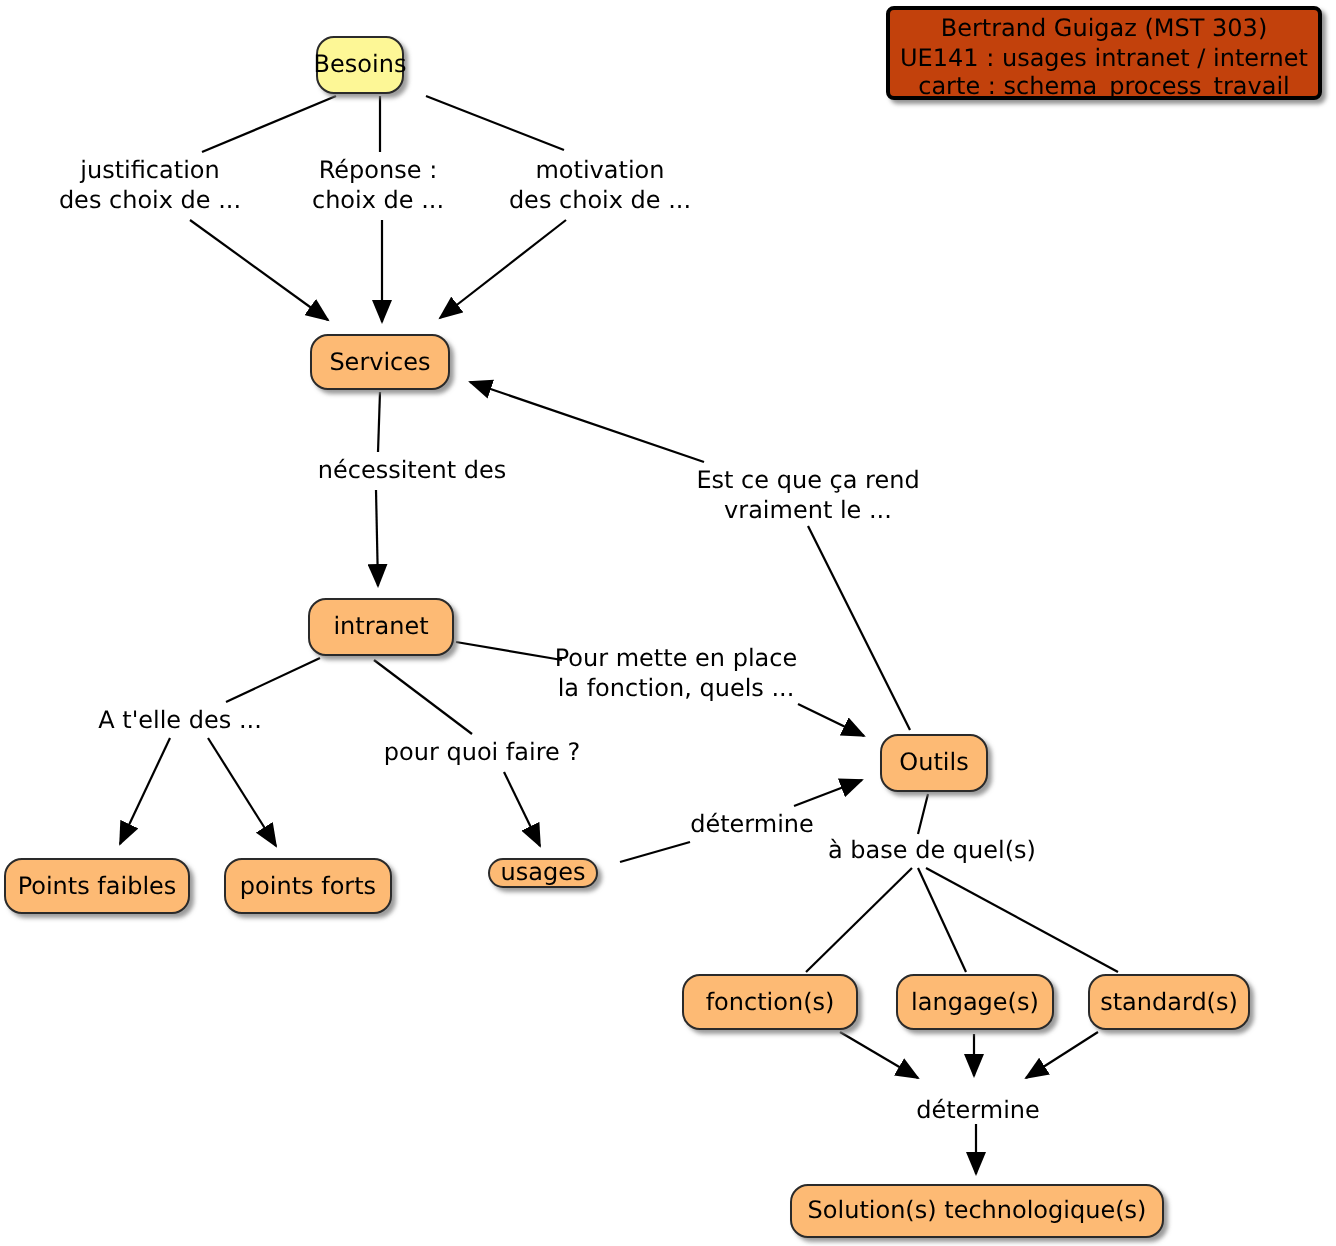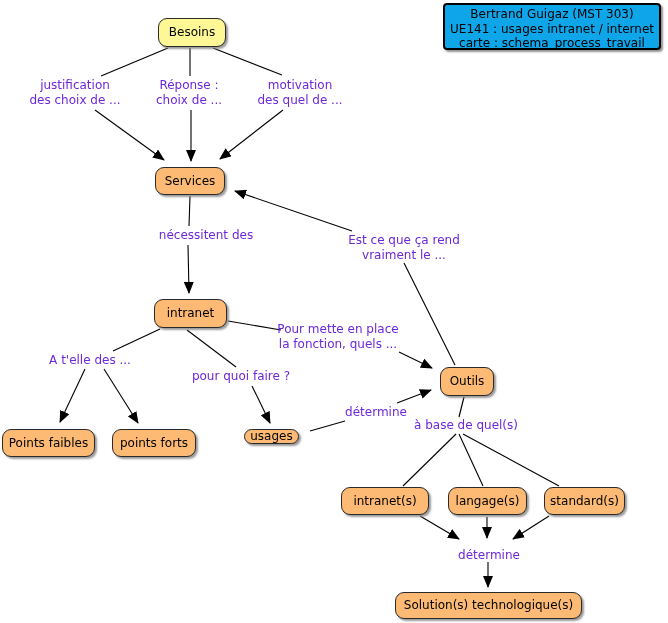--- a/index.html
+++ b/index.html
@@ -12,25 +12,25 @@
   .node{
     position:absolute;display:flex;align-items:center;justify-content:center;
     box-sizing:border-box;border:1.4px solid #2a2a2a;border-radius:9px;
     background:#fdba74;font-size:12px;line-height:13px;color:#000;
     box-shadow:2px 2px 2px rgba(130,130,130,.8);white-space:nowrap;
   }
   .node.yellow{background:#fdf796;}
   .edge-label{
     position:absolute;transform:translateX(-50%);
     font-size:12px;line-height:14.5px;text-align:center;
-    white-space:pre-line;color:#6d28d9;
+    white-space:pre-line;color:#000000;
   }
   .info-box{
     position:absolute;box-sizing:border-box;
-    background:#0ea5e9;border:2px solid #000;border-radius:4px;
+    background:#c2410c;border:2px solid #000;border-radius:4px;
     box-shadow:2px 2px 2px rgba(120,120,120,.8);
     font-size:12px;line-height:14.5px;text-align:center;
     padding:2px 4px;color:#000;white-space:nowrap;
   }
 </style>
 </head>
 <body>
 
 <div class="canvas">
 
@@ -74,38 +74,38 @@
       <line x1="459" y1="434" x2="483" y2="486"></line>
       <line x1="463" y1="434" x2="559" y2="486"></line>
 
       <line x1="420" y1="516" x2="459" y2="539" marker-end="url(#arrow)"></line>
       <line x1="487" y1="517" x2="487" y2="538" marker-end="url(#arrow)"></line>
       <line x1="549" y1="516" x2="513" y2="539" marker-end="url(#arrow)"></line>
       <line x1="488" y1="562" x2="488" y2="587" marker-end="url(#arrow)"></line>
     </g>
   </svg>
 
-  <div class="node yellow" style="left:158px;top:18px;width:68px;height:29px">Besoins</div>
+  <div class="node yellow" style="left:158px;top:18px;width:44px;height:29px">Besoins</div>
   <div class="node" style="left:155px;top:167px;width:70px;height:28px">Services</div>
   <div class="node" style="left:154px;top:299px;width:73px;height:29px">intranet</div>
   <div class="node" style="left:440px;top:367px;width:54px;height:29px">Outils</div>
   <div class="node" style="left:2px;top:429px;width:93px;height:28px">Points faibles</div>
   <div class="node" style="left:112px;top:429px;width:84px;height:28px">points forts</div>
   <div class="node" style="left:244px;top:429px;width:55px;height:15px">usages</div>
-  <div class="node" style="left:341px;top:487px;width:88px;height:28px">intranet(s)</div>
+  <div class="node" style="left:341px;top:487px;width:88px;height:28px">fonction(s)</div>
   <div class="node" style="left:448px;top:487px;width:79px;height:28px">langage(s)</div>
   <div class="node" style="left:544px;top:487px;width:81px;height:28px">standard(s)</div>
   <div class="node" style="left:395px;top:592px;width:187px;height:27px">Solution(s) technologique(s)</div>
 
   <div class="edge-label" style="left:75px;top:78px">justification
 des choix de ...</div>
   <div class="edge-label" style="left:189px;top:78px">Réponse :
 choix de ...</div>
   <div class="edge-label" style="left:300px;top:78px">motivation
-des quel de ...</div>
+des choix de ...</div>
   <div class="edge-label" style="left:206px;top:228px">nécessitent des</div>
   <div class="edge-label" style="left:404px;top:233px">Est ce que ça rend
 vraiment le ...</div>
   <div class="edge-label" style="left:90px;top:353px">A t'elle des ...</div>
   <div class="edge-label" style="left:241px;top:369px">pour quoi faire ?</div>
   <div class="edge-label" style="left:338px;top:322px">Pour mette en place
 la fonction, quels ...</div>
   <div class="edge-label" style="left:376px;top:405px">détermine</div>
   <div class="edge-label" style="left:466px;top:418px">à base de quel(s)</div>
   <div class="edge-label" style="left:489px;top:548px">détermine</div>

